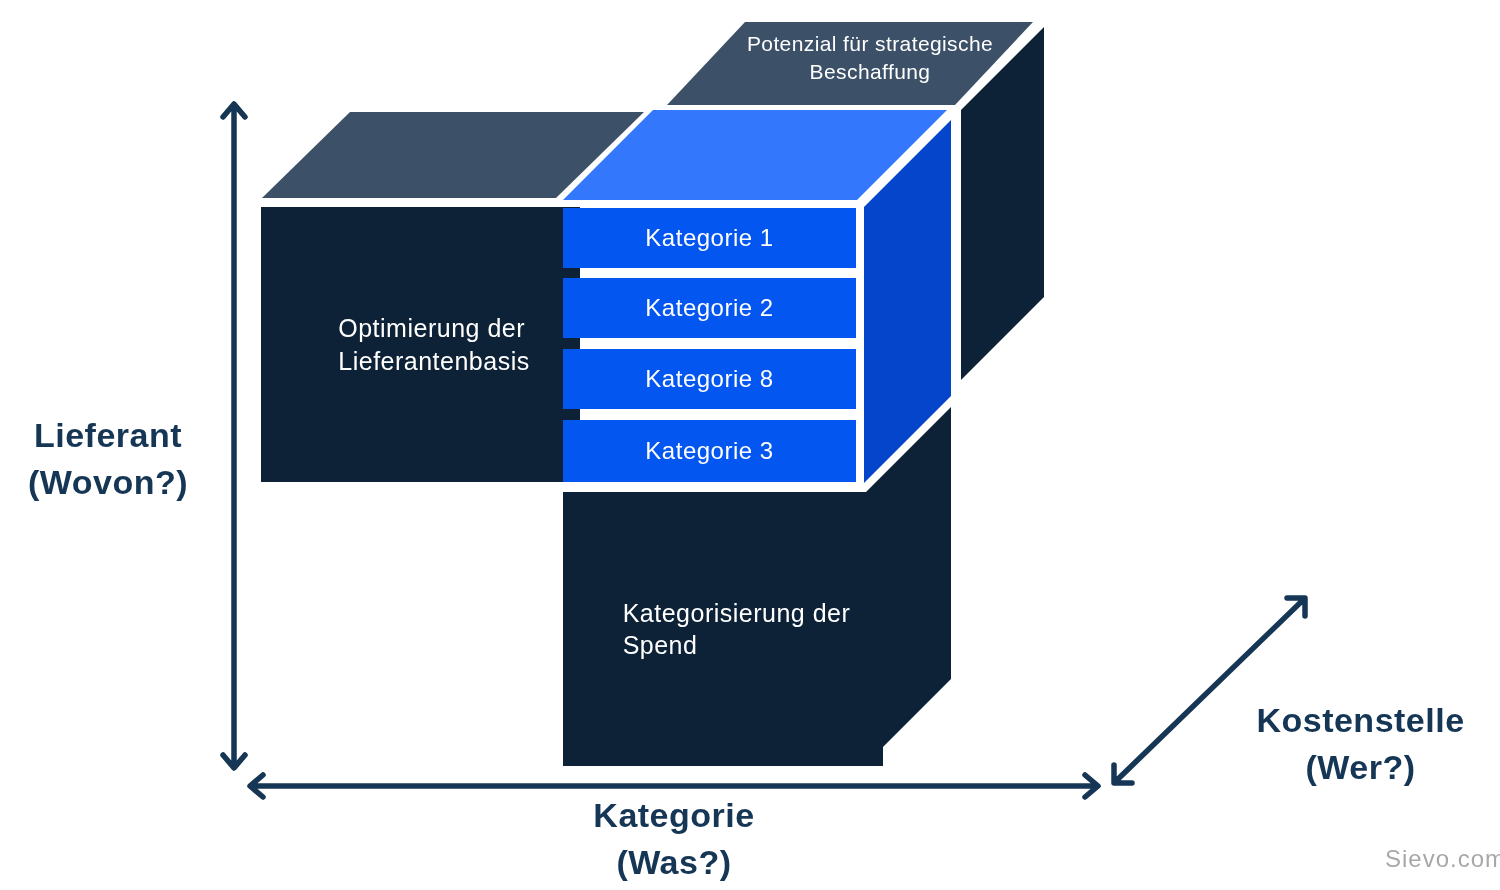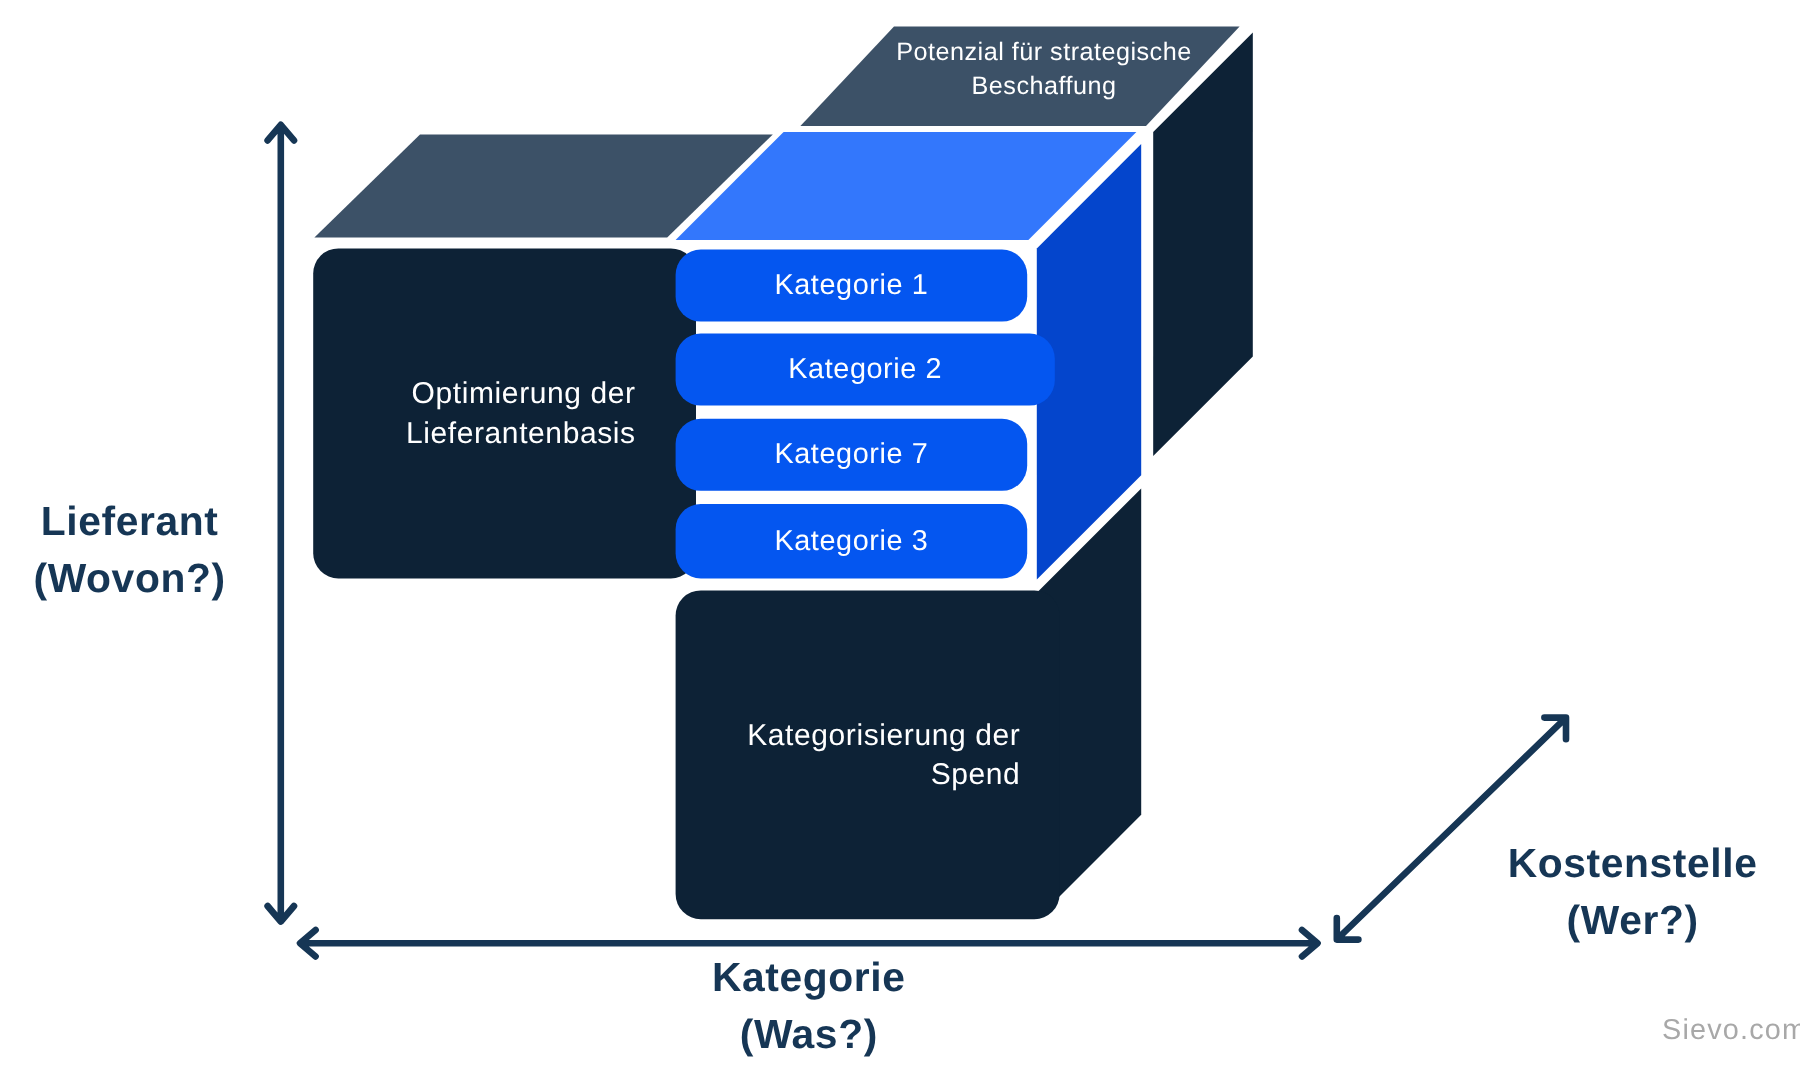--- a/index.html
+++ b/index.html
@@ -29,24 +29,23 @@
     fill:none;
     stroke-linecap:round;
     stroke-linejoin:round;
   }
 
   .box{
     position:absolute;
     display:flex;
     align-items:center;
     justify-content:center;
-    text-align:right;
+    text-align:left;
     color:var(--text_light);
     letter-spacing:0.5px;
-    border-radius:21px;
   }
   .box.navy{ background:var(--navy); }
   .box.blue{ background:var(--blue_front); }
 
   .two-line span{ display:block; }
 
   .big-box-text{ font-size:25px; line-height:1.3; font-weight:400;padding-left:27px; }
   .cat-text{ font-size:24px; font-weight:400; }
 
   .floating-label{
@@ -104,25 +103,25 @@
   <div class="box navy big-box-text two-line" style="left:261px; top:207px; width:292px; height:275px;">
     <div>
       <span>Optimierung der</span>
       <span>Lieferantenbasis</span>
     </div>
   </div>
 
   <div class="box blue cat-text" style="left:563px; top:208px; width:293px; height:60px;">
     <span>Kategorie 1</span>
   </div>
-  <div class="box blue cat-text" style="left:563px; top:278px; width:316px; height:60px;">
+  <div class="box blue cat-text" style="left:563px; top:278px; width:293px; height:60px;">
     <span>Kategorie 2</span>
   </div>
   <div class="box blue cat-text" style="left:563px; top:349px; width:293px; height:60px;">
-    <span>Kategorie 7</span>
+    <span>Kategorie 8</span>
   </div>
   <div class="box blue cat-text" style="left:563px; top:420px; width:293px; height:62px;">
     <span>Kategorie 3</span>
   </div>
 
   <div class="box navy big-box-text two-line" style="left:563px; top:492px; width:293px; height:274px;">
     <div>
       <span>Kategorisierung der</span>
       <span>Spend</span>
     </div>

